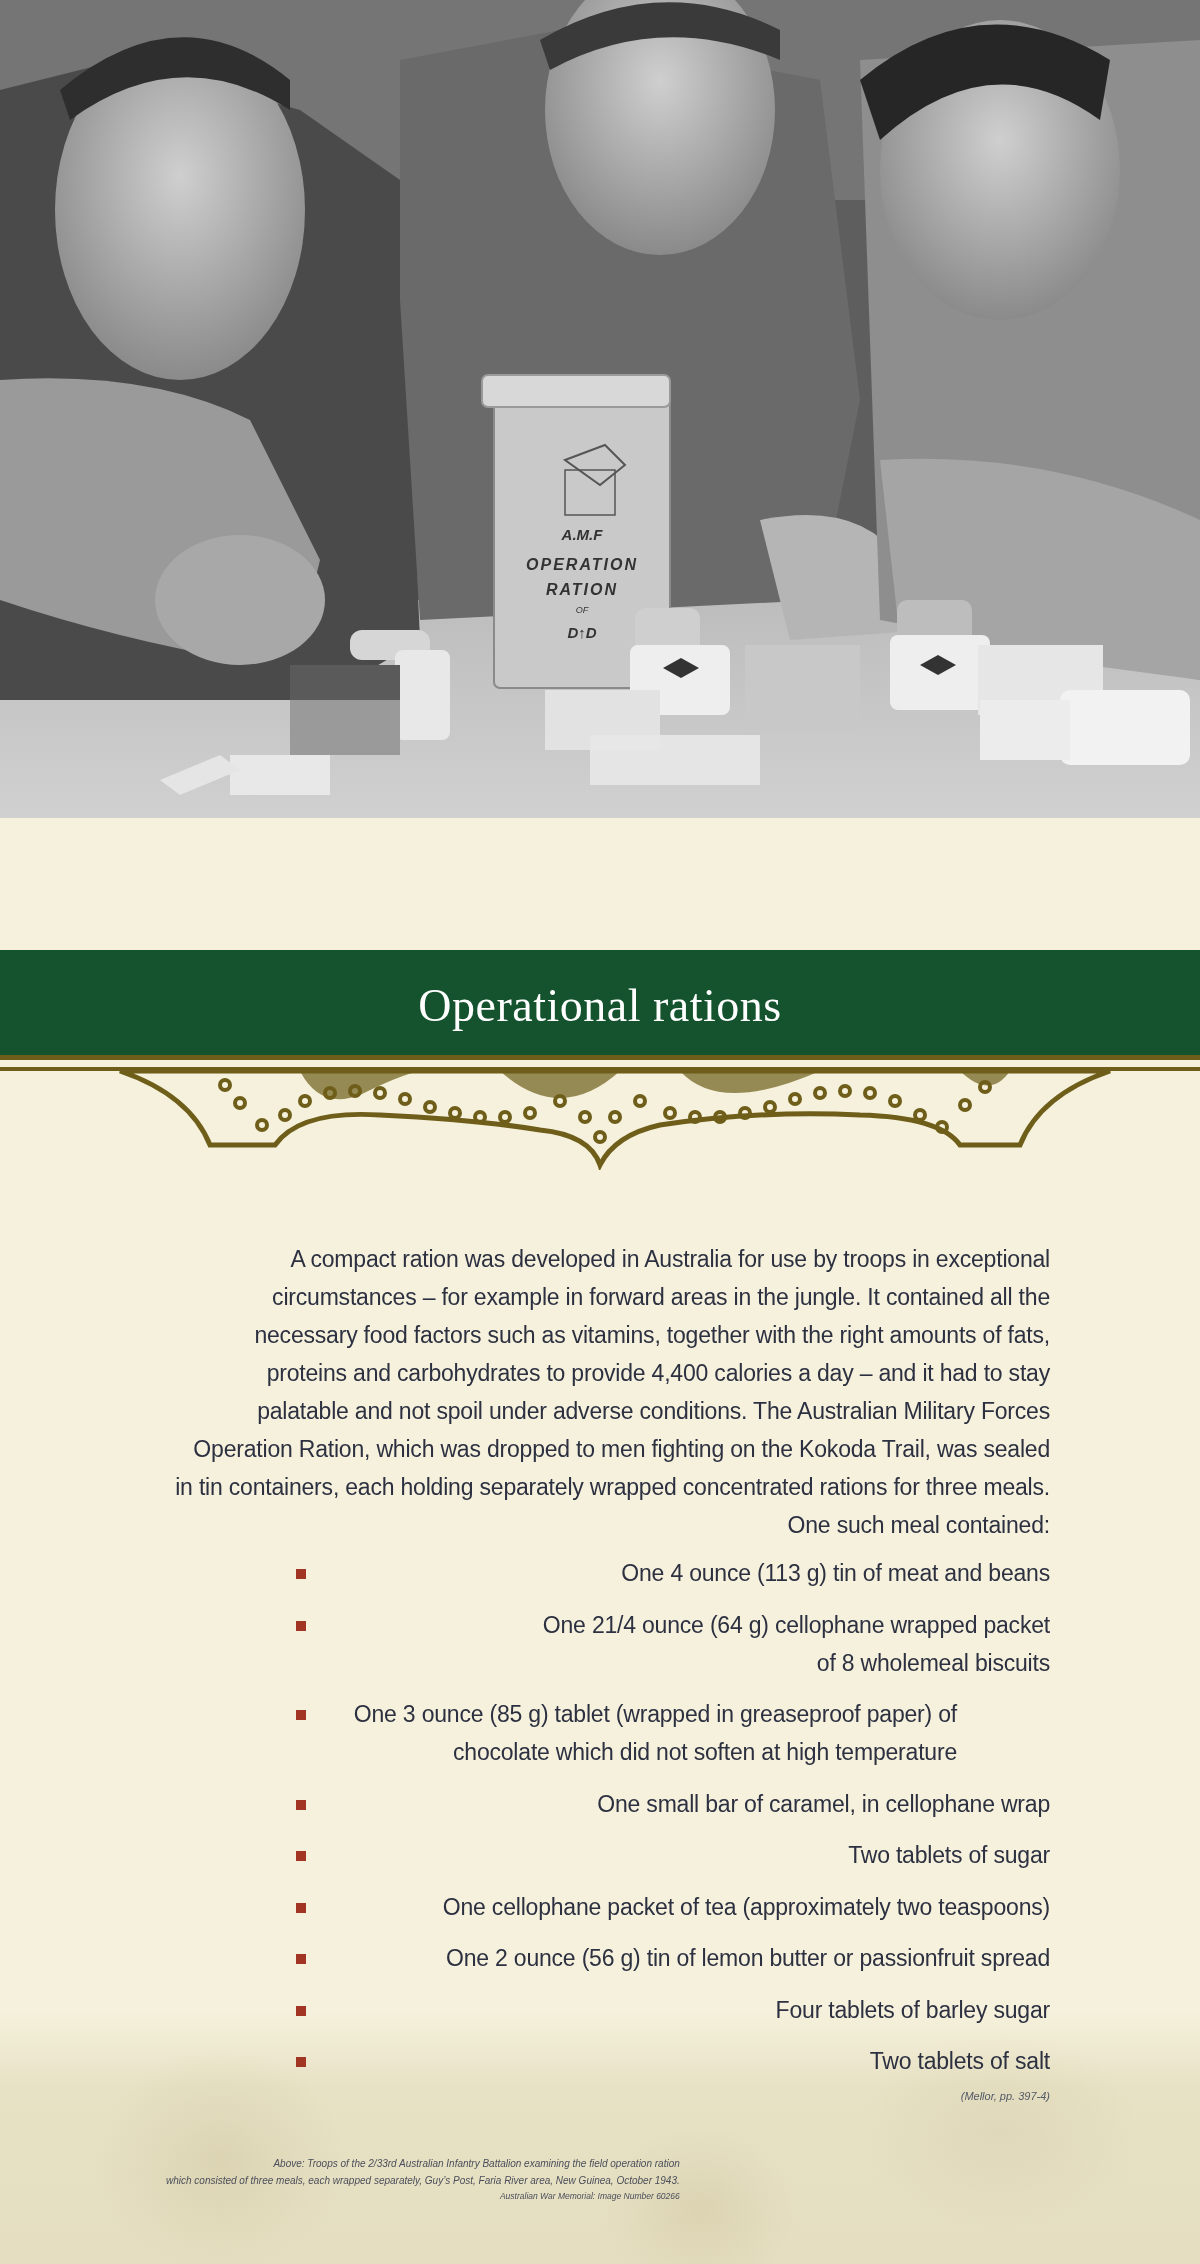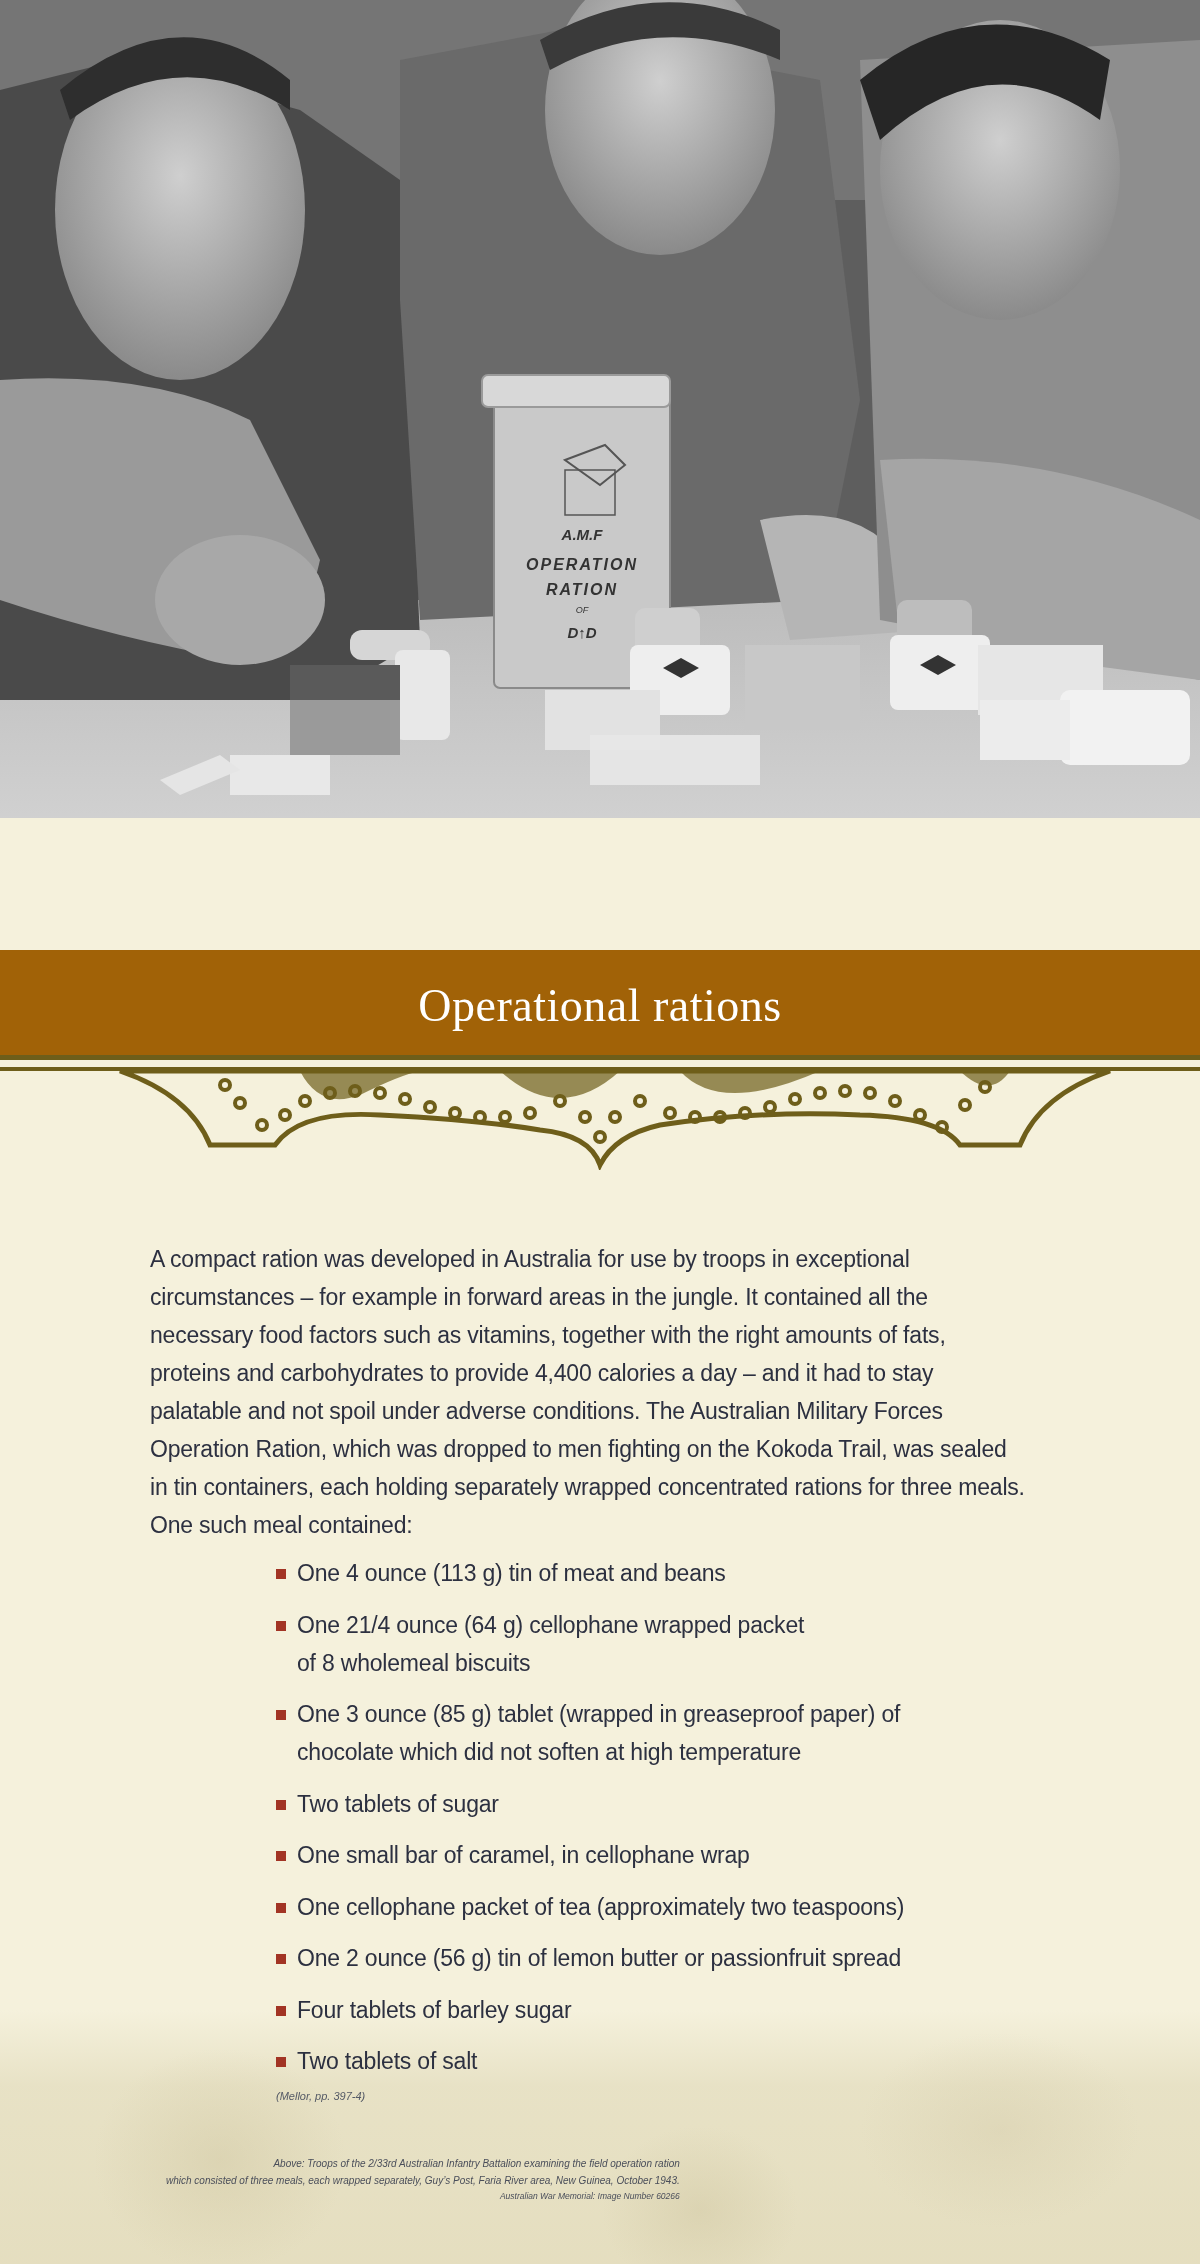--- a/index.html
+++ b/index.html
@@ -13,43 +13,44 @@
   .photo {
     position: absolute; left: 0; top: 0; width: 1200px; height: 818px;
     overflow: hidden;
     background: linear-gradient(180deg, #6e6e6e 0%, #5a5a5a 30%, #7a7a7a 55%, #cfcfcf 72%, #dadada 100%);
     font-style: italic;
   }
   .photo svg { position: absolute; left: 0; top: 0; }
   
   .banner {
     position: absolute; left: 0; top: 950px; width: 1200px; height: 107px;
-    background: #a16207;
+    background: #14532d;
     display: flex; align-items: center; justify-content: center;
   }
   .banner h1 {
     margin: 0; color: #ffffff; font-weight: normal;
     font-family: "Liberation Serif", "DejaVu Serif", serif;
     font-size: 46px; letter-spacing: 0.5px;
     position: relative; top: 2px;
   }
   .ornament { position: absolute; left: 0; top: 1055px; width: 1200px; height: 115px; }
   
   .faded {
     position: absolute; left: 0; top: 2010px; width: 1200px; height: 254px;
     background:
       radial-gradient(ellipse 180px 160px at 220px 150px, rgba(200,190,150,0.35), transparent 70%),
       radial-gradient(ellipse 140px 120px at 700px 200px, rgba(200,190,150,0.35), transparent 70%),
       radial-gradient(ellipse 200px 140px at 1000px 120px, rgba(205,195,160,0.30), transparent 70%),
       linear-gradient(180deg, rgba(245,241,220,1) 0%, rgba(230,224,195,0.9) 30%, rgba(228,221,190,0.95) 100%);
   }
   
   .content {
-    position: absolute; left: 150px; top: 1240px; width: 880px;
+    position: absolute; left: 170px; top: 1240px; width: 880px;
     color: #2c3040;
+    text-align: right;
   }
   .intro {
     margin: 0; font-size: 23px; line-height: 38px; letter-spacing: -0.2px;
   }
   .ration-list {
     list-style: none; margin: 10px 0 0 0; padding: 0 0 0 126px;
   }
   .ration-list li {
     position: relative; font-size: 23px; line-height: 38px;
     padding-left: 21px; margin-bottom: 13.5px; letter-spacing: -0.2px;
@@ -191,22 +192,22 @@
 
 <div class="faded"></div>
 
 <div class="content">
   <p class="intro">A compact ration was developed in Australia for use by troops in exceptional circumstances – for example in forward areas in the jungle. It contained all the necessary food factors such as vitamins, together with the right amounts of fats, proteins and carbohydrates to provide 4,400 calories a day – and it had to stay palatable and not spoil under adverse conditions. The Australian Military Forces Operation Ration, which was dropped to men fighting on the Kokoda Trail, was sealed in tin containers, each holding separately wrapped concentrated rations for three meals. One such meal contained:</p>
   <ul class="ration-list">
     <li><span class="bullet"></span><span>One 4 ounce (113 g) tin of meat and beans</span></li>
     <li><span class="bullet"></span><span style="white-space:pre-line">One 21/4 ounce (64 g) cellophane wrapped packet
 of 8 wholemeal biscuits</span></li>
     <li style="width:640px"><span class="bullet"></span><span>One 3 ounce (85 g) tablet (wrapped in greaseproof paper) of chocolate which did not soften at high temperature</span></li>
+    <li><span class="bullet"></span><span>One small bar of caramel, in cellophane wrap</span></li>
     <li><span class="bullet"></span><span>Two tablets of sugar</span></li>
-    <li><span class="bullet"></span><span>One small bar of caramel, in cellophane wrap</span></li>
     <li><span class="bullet"></span><span>One cellophane packet of tea (approximately two teaspoons)</span></li>
     <li><span class="bullet"></span><span>One 2 ounce (56 g) tin of lemon butter or passionfruit spread</span></li>
     <li><span class="bullet"></span><span>Four tablets of barley sugar</span></li>
     <li><span class="bullet"></span><span>Two tablets of salt</span></li>
   </ul>
   <p class="citation">(Mellor, pp. 397-4)</p>
 </div>
 
 <div class="caption">
   <div>Above: Troops of the 2/33rd Australian Infantry Battalion examining the field operation ration</div>

